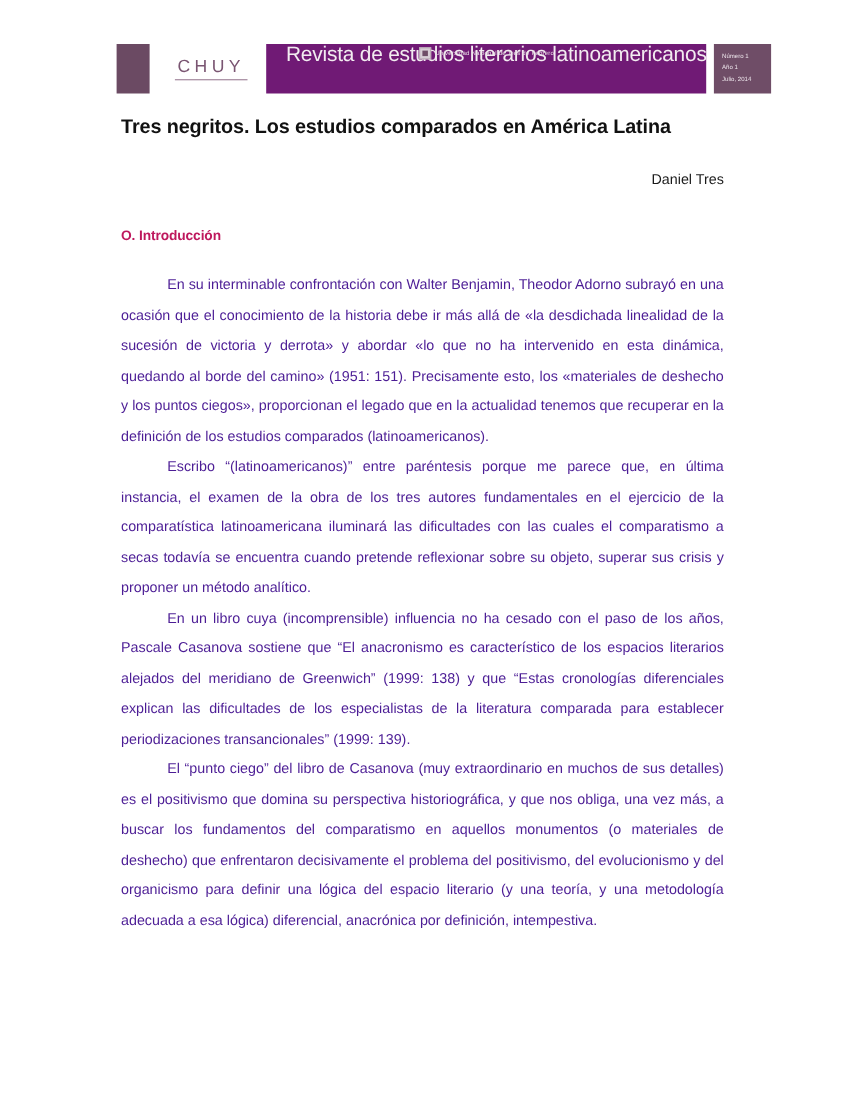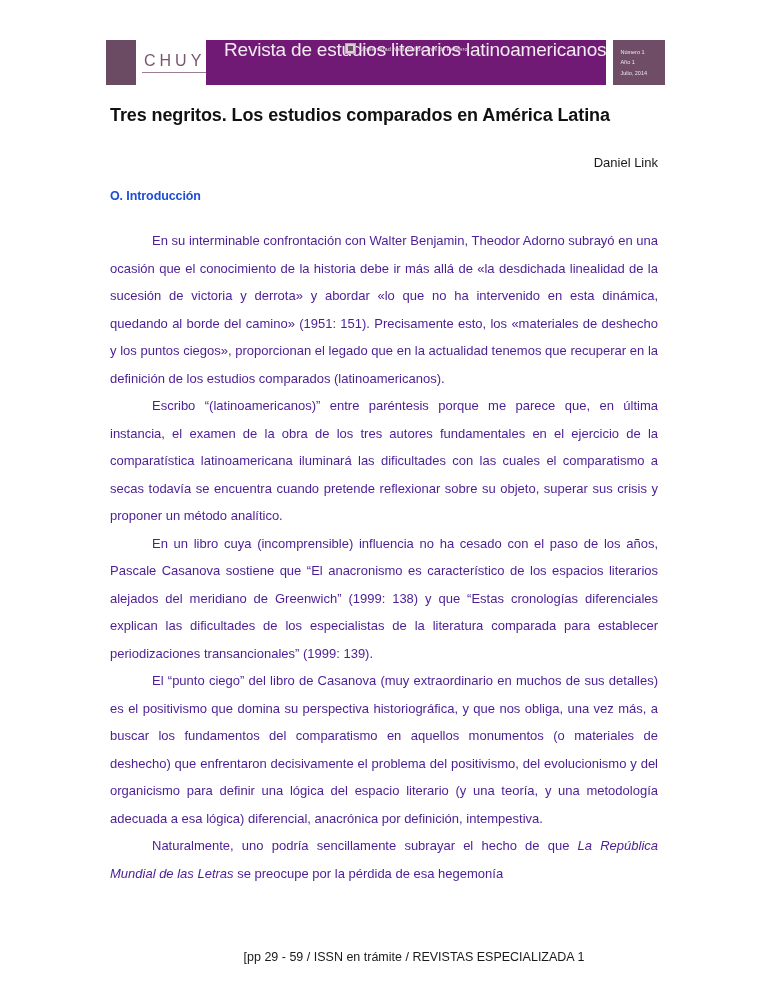--- a/index.html
+++ b/index.html
@@ -28,21 +28,21 @@
   .masthead {
     position: absolute;
     left: 106px;
     top: 40px;
     width: 552px;
     height: 45px;
     display: flex;
     align-items: stretch;
   }
   .brand-block {
-    width: 100px;
+    width: 136px;
     display: flex;
     align-items: center;
     flex: 0 0 auto;
   }
   .brand-square {
     width: 30px;
     height: 45px;
     background: #6b4a63;
     flex: 0 0 auto;
   }
@@ -146,24 +146,24 @@
     letter-spacing: -0.1px;
   }
   .byline {
     margin-top: 25px;
     text-align: right;
     font-size: 13px;
     line-height: 1.62;
     color: #1a1a1a;
   }
   .section-heading {
-    margin-top: 16px;
+    margin-top: 34px;
     font-size: 12.5px;
     font-weight: bold;
-    color: #1d4ed8;
+    color: #be185d;
     letter-spacing: -0.1px;
   }
   .para {
     font-size: 13px;
     line-height: 27.5px;
     text-align: justify;
     text-indent: 42px;
     margin: 0;
     color: #4c1d95;
     hyphens: none;
@@ -218,34 +218,30 @@
       <span class="issue-line">Julio, 2014</span>
     </div>
 
   </div>
 
   <div class="article">
 
     <h1 class="article-title">Tres negritos. Los estudios comparados en América Latina</h1>
 
     <div class="byline">
-      <div>Daniel Link</div>
+      <div>Daniel Tres</div>
     </div>
 
     <div class="section-heading">O. Introducción</div>
 
     <p class="para first">En su interminable confrontación con Walter Benjamin, Theodor Adorno subrayó en una ocasión que el conocimiento de la historia debe ir más allá de «la desdichada linealidad de la sucesión de victoria y derrota» y abordar «lo que no ha intervenido en esta dinámica, quedando al borde del camino» (1951: 151). Precisamente esto, los «materiales de deshecho y los puntos ciegos», proporcionan el legado que en la actualidad tenemos que recuperar en la definición de los estudios comparados (latinoamericanos).</p>
 
     <p class="para">Escribo “(latinoamericanos)” entre paréntesis porque me parece que, en última instancia, el examen de la obra de los tres autores fundamentales en el ejercicio de la comparatística latinoamericana iluminará las dificultades con las cuales el comparatismo a secas todavía se encuentra cuando pretende reflexionar sobre su objeto, superar sus crisis y proponer un método analítico.</p>
 
     <p class="para">En un libro cuya (incomprensible) influencia no ha cesado con el paso de los años, Pascale Casanova sostiene que “El anacronismo es característico de los espacios literarios alejados del meridiano de Greenwich” (1999: 138) y que “Estas cronologías diferenciales explican las dificultades de los especialistas de la literatura comparada para establecer periodizaciones transancionales” (1999: 139).</p>
 
     <p class="para">El “punto ciego” del libro de Casanova (muy extraordinario en muchos de sus detalles) es el positivismo que domina su perspectiva historiográfica, y que nos obliga, una vez más, a buscar los fundamentos del comparatismo en aquellos monumentos (o materiales de deshecho) que enfrentaron decisivamente el problema del positivismo, del evolucionismo y del organicismo para definir una lógica del espacio literario (y una teoría, y una metodología adecuada a esa lógica) diferencial, anacrónica por definición, intempestiva.</p>
 
-    <p class="para"><span>Naturalmente, uno podría sencillamente subrayar el hecho de que </span><em>La República Mundial de las Letras</em><span> se preocupe por la pérdida de esa hegemonía</span></p>
 
   </div>
 
-  <div class="footer">
-    <span class="footer-inner">[pp 29 - 59 / ISSN en trámite / REVISTAS ESPECIALIZADA 1</span>
-  </div>
 
 </div>
 
 </body></html>

